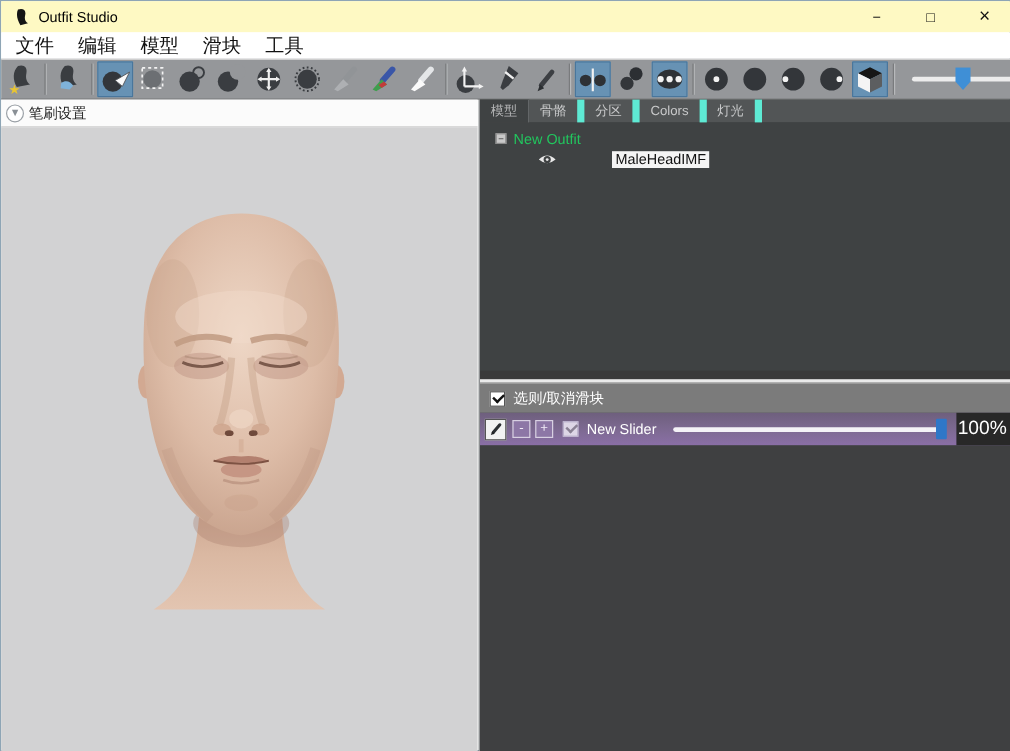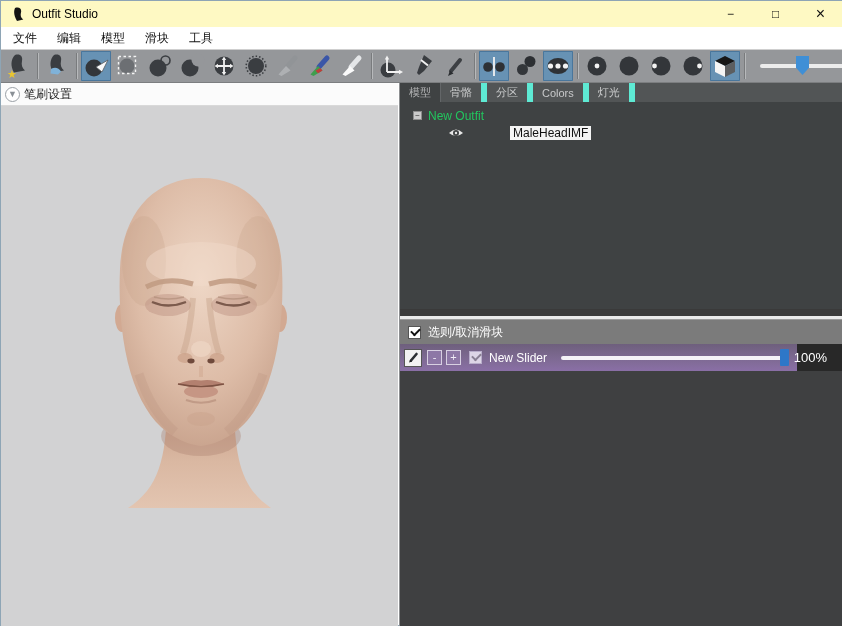--- a/index.html
+++ b/index.html
@@ -13,21 +13,21 @@
     background:#fef9c3; display:flex; align-items:center; }
   .app-logo { width:14px; height:15px; margin:0 7px 0 10px; }
   .title-text { font-size:12px; color:#000; }
   .win-controls { position:absolute; right:0; top:0; height:26px; display:flex; }
   .win-btn { width:45px; height:26px; display:flex; align-items:center;
     justify-content:center; font-size:12px; color:#111; cursor:default; }
 
   
   .menubar { position:absolute; left:0; top:26px; width:842px; height:22px;
     background:#fff; display:flex; align-items:center; padding-left:2px; }
-  .menu-item { font-size:12px; color:#111; padding:3px 10px; }
+  .menu-item { font-size:16px; color:#111; padding:3px 10px; }
 
   
   .toolbar { position:absolute; left:0; top:48px; width:842px; height:34px;
     background:#95979a; border-top:1px solid #cfcfcf; border-bottom:1px solid #7c7e80;
     display:flex; align-items:center; padding-left:1px; }
   .tb-btn { width:30px; height:30px; flex:0 0 30px; margin:0 1px;
     display:flex; align-items:center; justify-content:center; border-radius:1px; }
   .tb-btn.active { background:#6792b4; box-shadow:inset 0 0 0 1px #49769c; }
   .tb-btn.dim { opacity:.55; }
   .tb-sep { width:1px; height:26px; background:#797b7d; margin:0 3px;
@@ -89,22 +89,22 @@
   .slider-check.checked::after { content:""; position:absolute; left:2px; top:1px;
     width:7px; height:4px; border-left:2px solid #8a8194; border-bottom:2px solid #8a8194;
     transform:rotate(-45deg); }
   .slider-name { font-size:12px; color:#fff; width:68px; flex:0 0 68px; }
   .slider-track-wrap { position:relative; height:100%; flex:1; margin-right:50px; }
   .slider-track { position:absolute; left:4px; right:6px; top:12px; height:4px;
     background:#f4f2f7; border-radius:2px; }
   .slider-handle { position:absolute; right:4px; top:5px; width:9px; height:17px;
     background:#2e77c8; border-radius:1px; }
   .slider-value { position:absolute; right:0; top:0; width:46px; height:27px;
-    background:#282828; color:#fff; font-size:13px; display:flex; align-items:center;
-    justify-content:flex-end; padding-right:16px; }
+    background:#282828; color:#fff; font-size:16px; display:flex; align-items:center;
+    justify-content:flex-end; padding-right:4px; }
   .bottom-fill { height:275px; background:#3f4041; }
 
   svg { display:block; }
 </style>
 </head>
 <body>
 
 <div class="window">
 
   <div class="titlebar">

